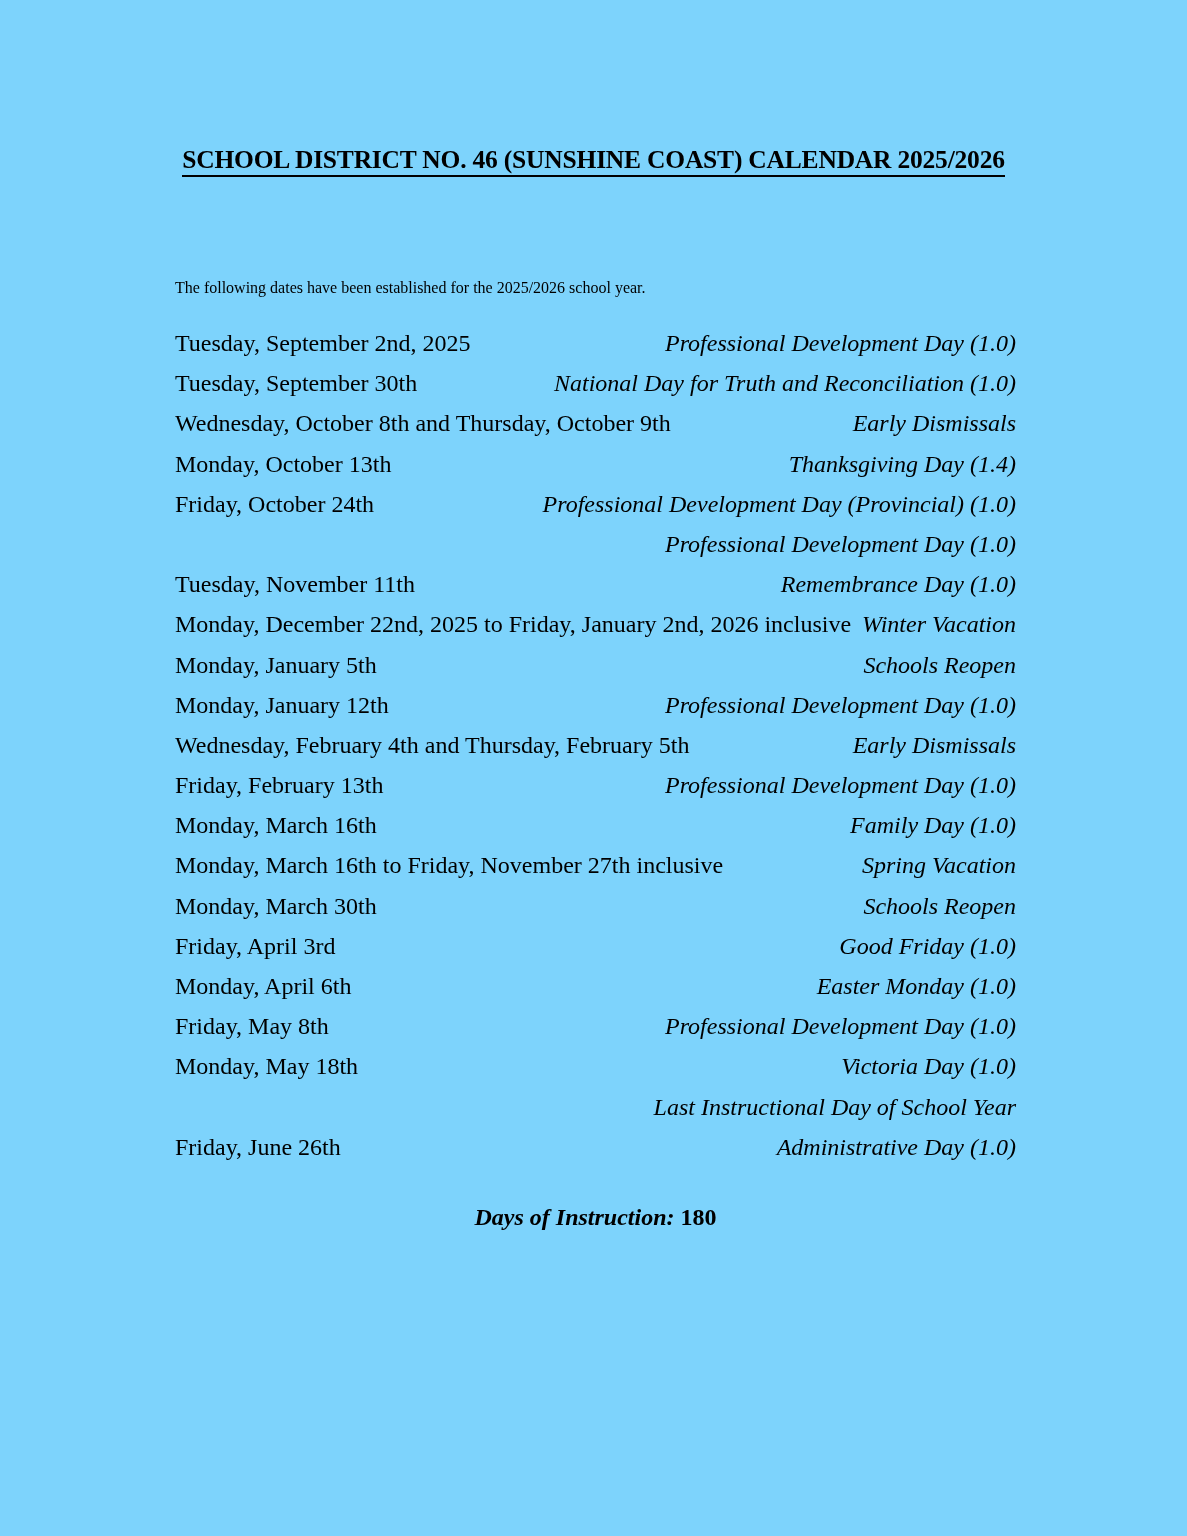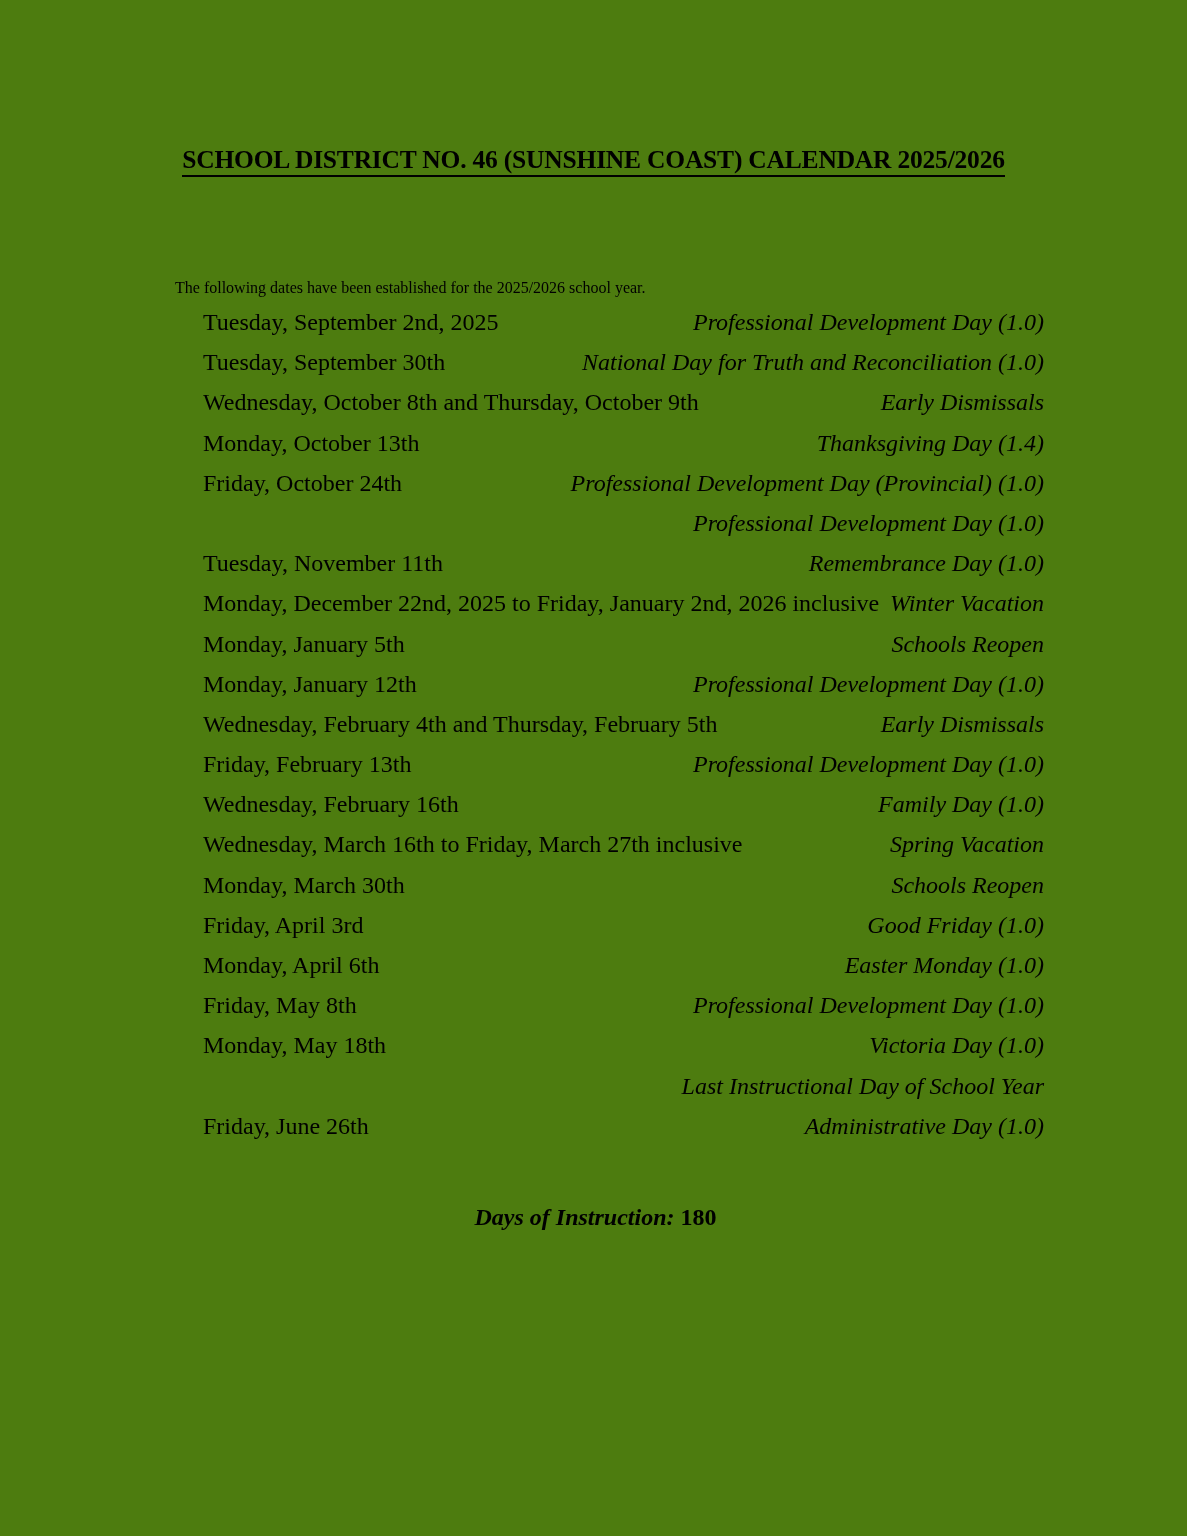--- a/index.html
+++ b/index.html
@@ -14,21 +14,21 @@
     font-family: "Liberation Serif", "DejaVu Serif", serif;
     color: #000000;
     -webkit-font-smoothing: antialiased;
   }
 
   .page {
     position: relative;
     width: 1187px;
     height: 1536px;
     box-sizing: border-box;
-    background: #4d7c0f;
+    background: #7dd3fc;
     overflow: hidden;
   }
 
   
   .title-wrap {
     position: absolute;
     top: 128px;
     left: 0;
     width: 1187px;
     text-align: center;
@@ -51,24 +51,23 @@
     top: 262px;
     left: 175px;
     font-size: 16px;
     line-height: 1.2;
     white-space: nowrap;
   }
 
   
   .date-list {
     position: absolute;
-    top: 302px;
+    top: 323px;
     left: 175px;
     width: 841px;
-    margin-left: 28px;
   }
   .date-row {
     display: flex;
     align-items: baseline;
     justify-content: space-between;
     height: 40.2px;
     font-size: 24px;
     line-height: 40.2px;
     white-space: nowrap;
   }
@@ -159,25 +158,25 @@
       </div>
       <div class="date-row">
         <span class="date-col">Wednesday, February 4th and Thursday, February 5th</span>
         <span class="event-col">Early Dismissals</span>
       </div>
       <div class="date-row">
         <span class="date-col">Friday, February 13th</span>
         <span class="event-col">Professional Development Day (1.0)</span>
       </div>
       <div class="date-row">
-        <span class="date-col">Wednesday, February 16th</span>
+        <span class="date-col">Monday, March 16th</span>
         <span class="event-col">Family Day (1.0)</span>
       </div>
       <div class="date-row">
-        <span class="date-col">Wednesday, March 16th to Friday, March 27th inclusive</span>
+        <span class="date-col">Monday, March 16th to Friday, November 27th inclusive</span>
         <span class="event-col">Spring Vacation</span>
       </div>
       <div class="date-row">
         <span class="date-col">Monday, March 30th</span>
         <span class="event-col">Schools Reopen</span>
       </div>
       <div class="date-row">
         <span class="date-col">Friday, April 3rd</span>
         <span class="event-col">Good Friday (1.0)</span>
       </div>

